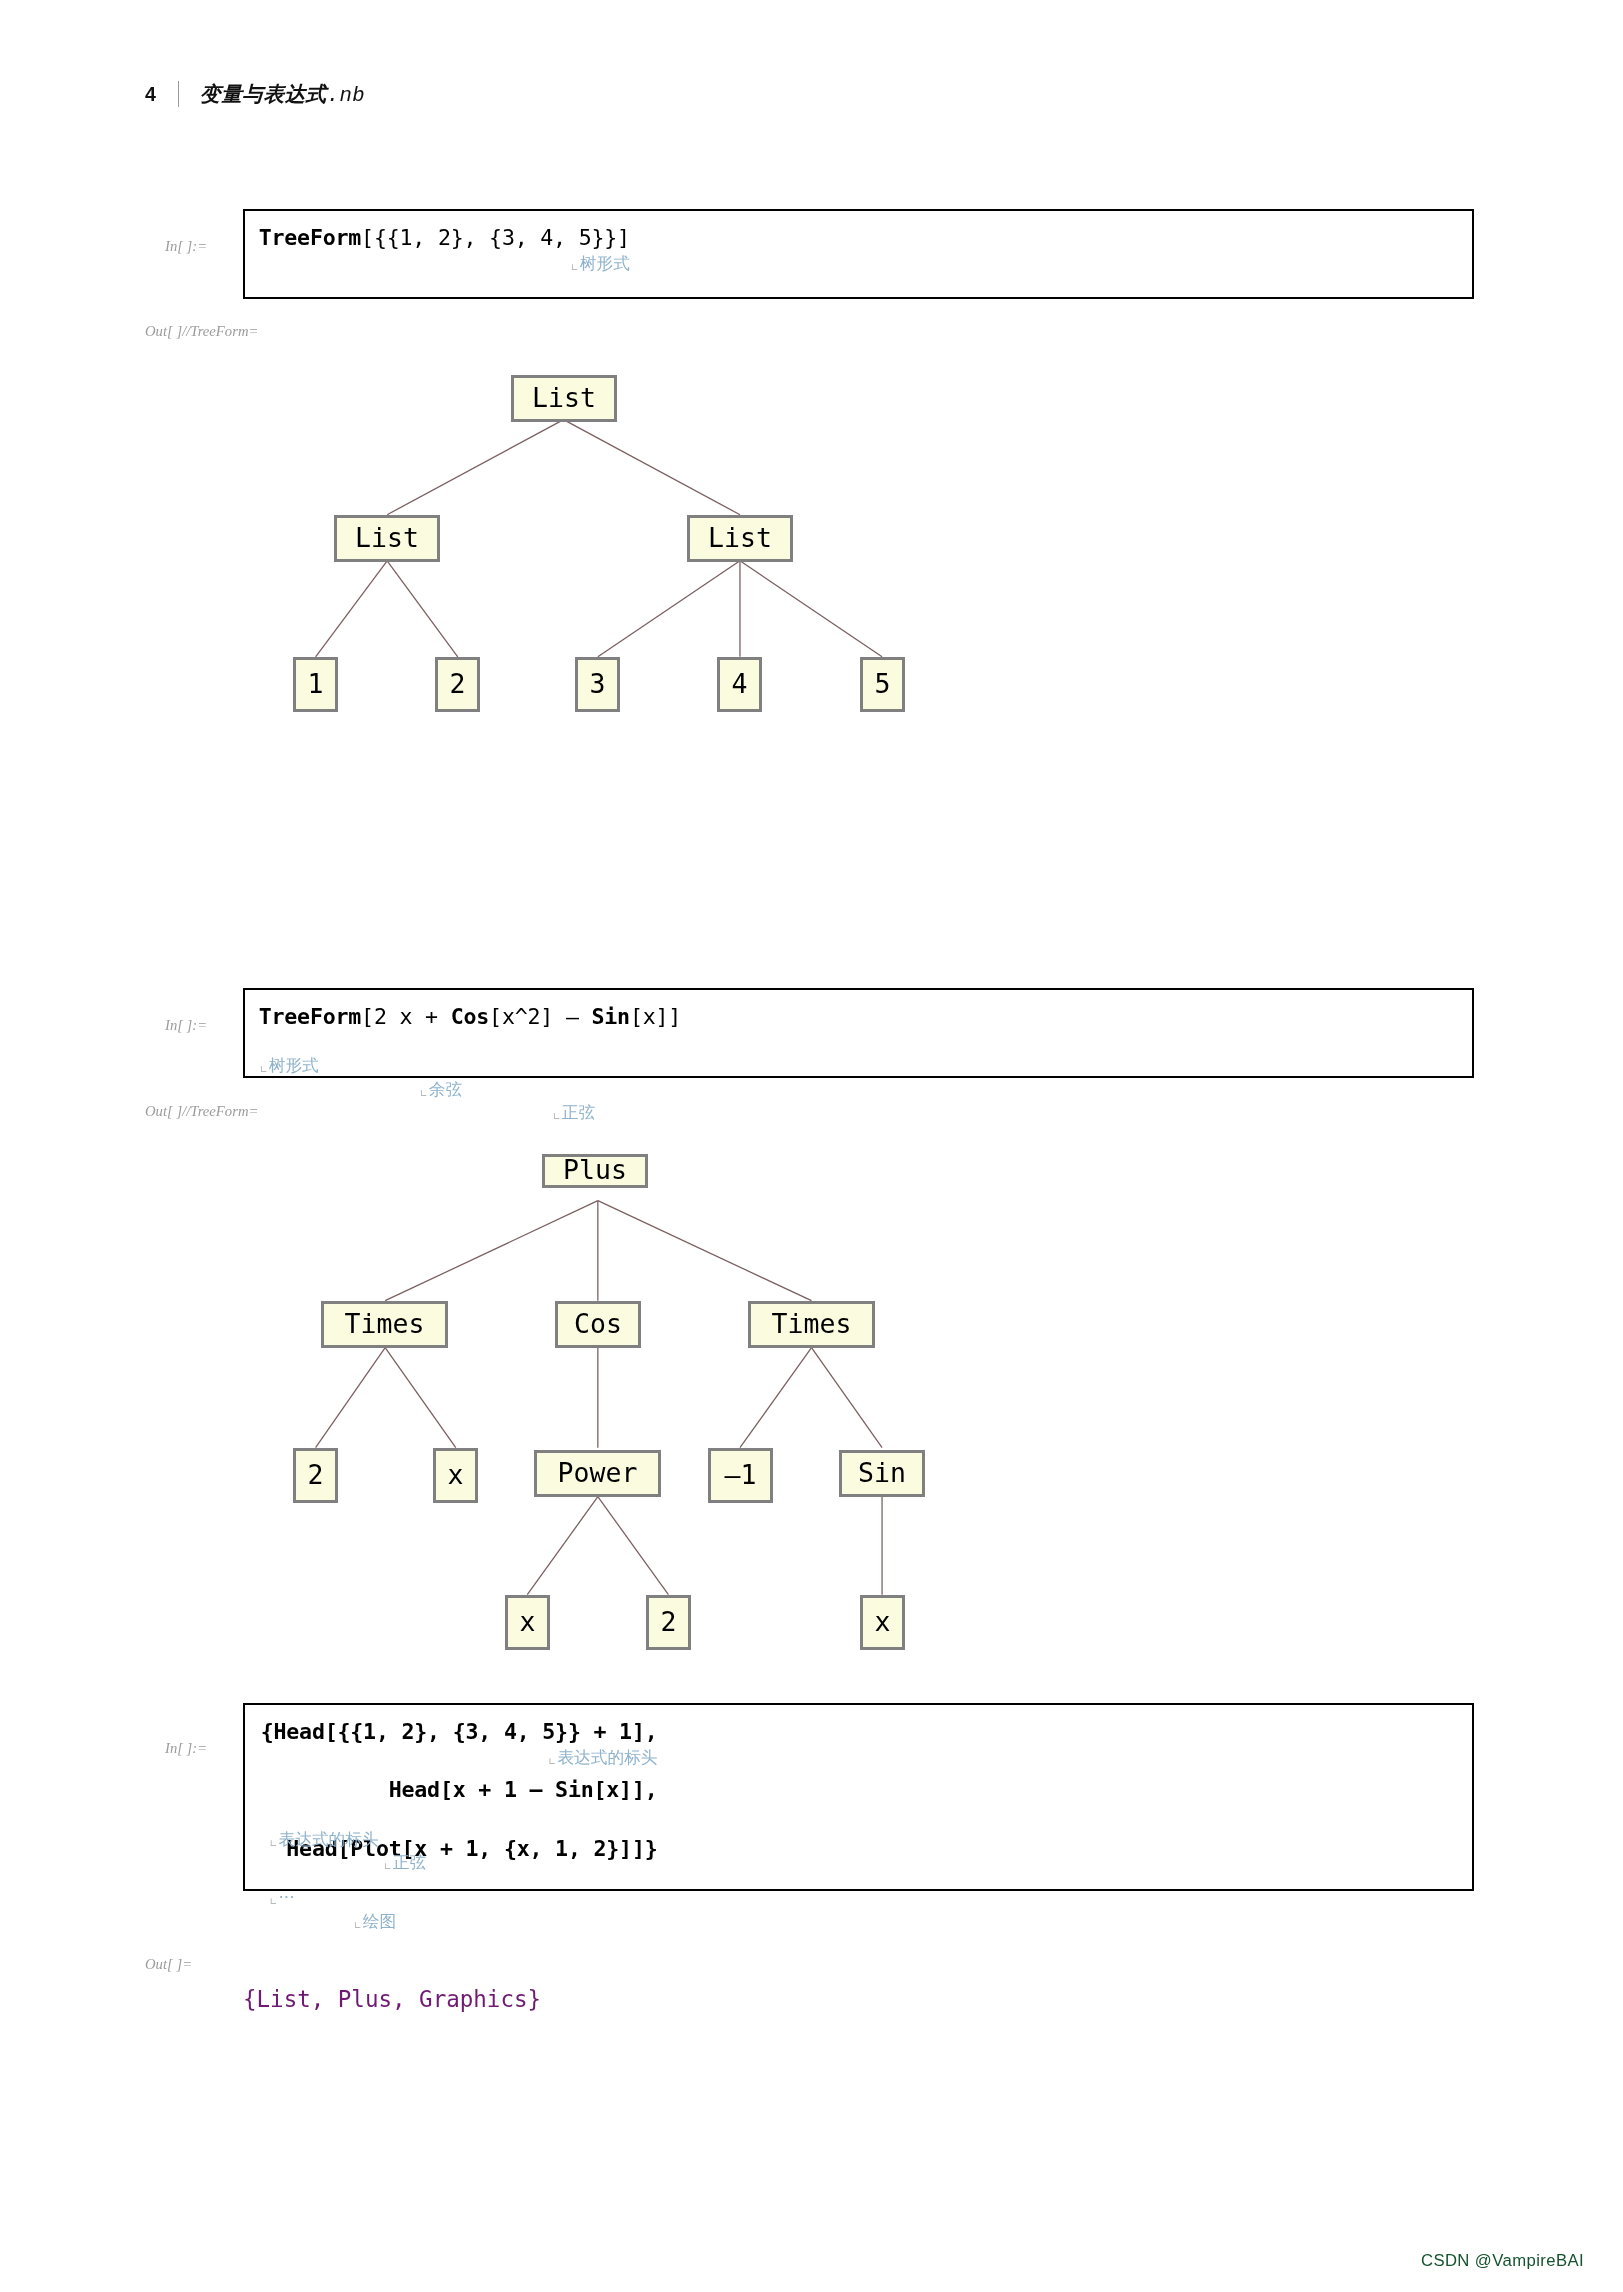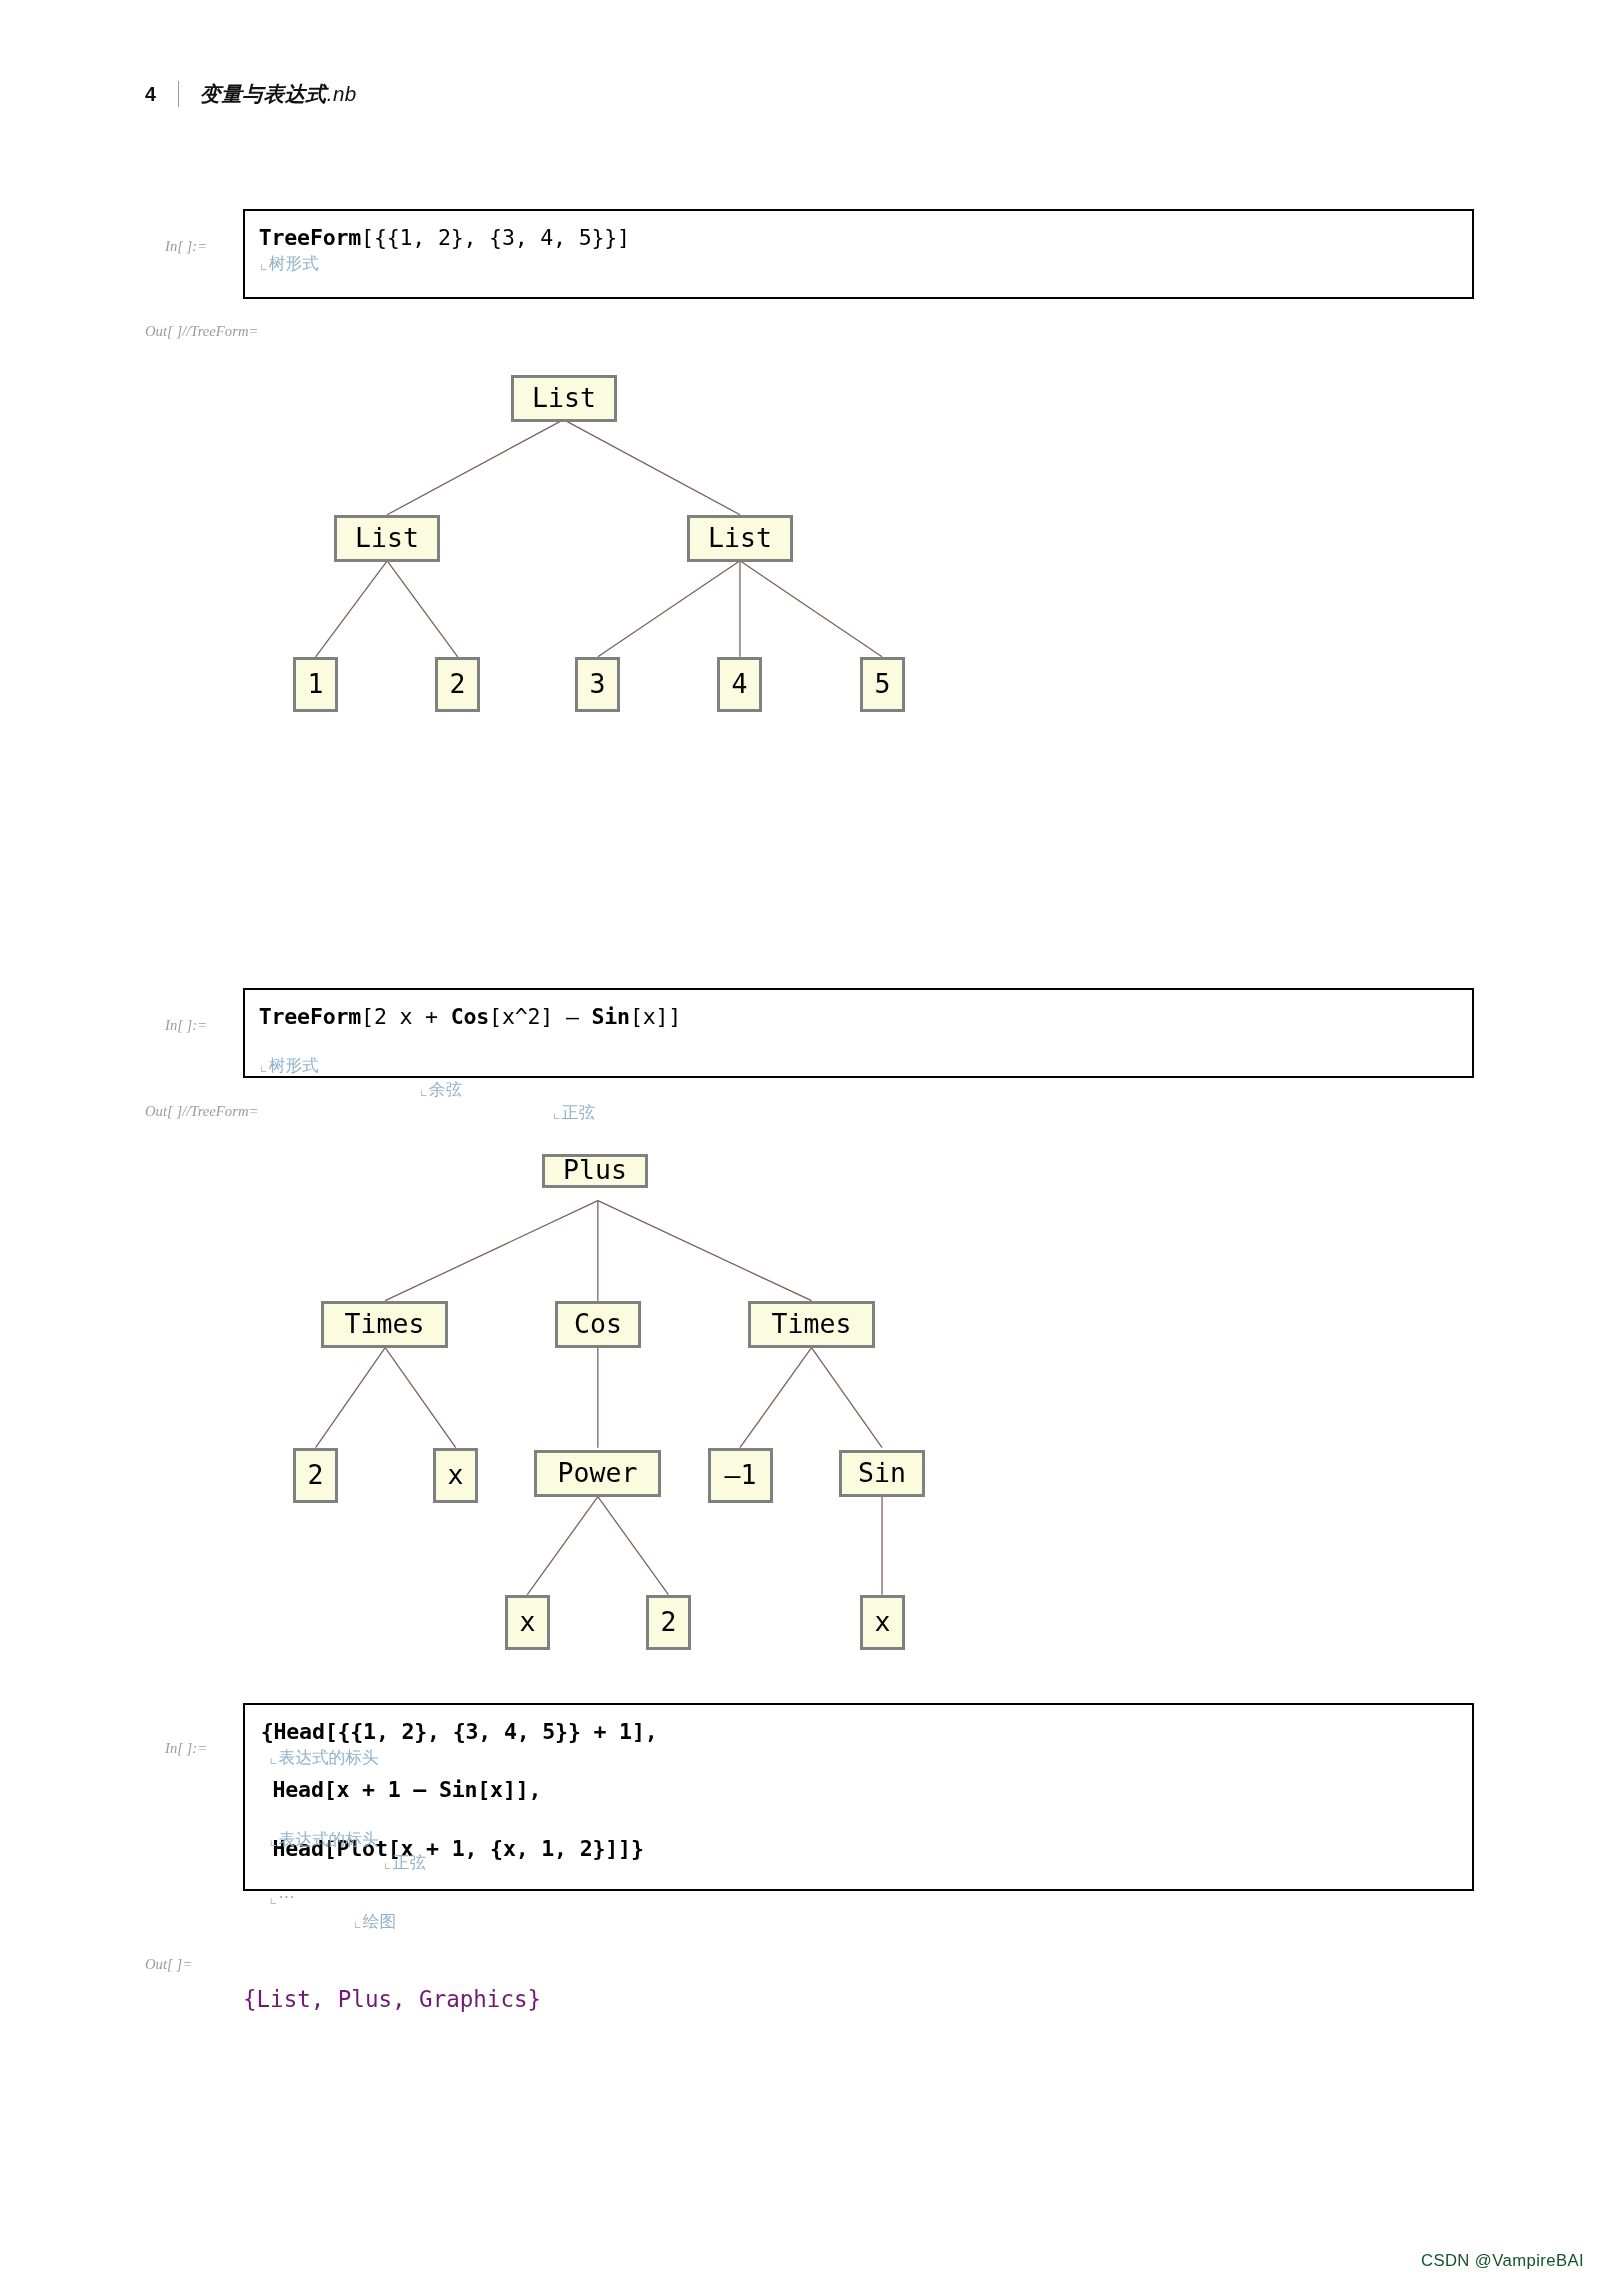--- a/index.html
+++ b/index.html
@@ -9,28 +9,28 @@
     -webkit-font-smoothing:none;
   }
   .page{position:absolute;inset:0;background:#fff;}
 
   
   .hdr{position:absolute;left:145px;top:80px;display:flex;align-items:center;gap:0;}
   .hdr-num{font-family:"Liberation Sans",sans-serif;font-weight:bold;font-size:19.6px;color:#111;}
   .hdr-sep{display:inline-block;width:1px;height:25.5px;background:#9a9a9a;margin:0 21.6px;}
   .hdr-title{font-family:"Liberation Sans",sans-serif;font-style:italic;font-weight:bold;
              font-size:20.6px;color:#111;letter-spacing:0.5px;}
-  .hdr-ext{font-family:Liberation Sans, sans-serif;font-style:italic;font-weight:normal;font-size:20.6px;}
+  .hdr-ext{font-family:Liberation Mono, monospace;font-style:italic;font-weight:normal;font-size:20.6px;}
 
   
   .lbl{position:absolute;font-family:"Liberation Serif",serif;font-style:italic;
        font-size:14.7px;color:#9b9b9b;white-space:nowrap;}
 
   
-  .incell{position:absolute;border:2.9px solid #000;background:#fff;box-sizing:border-box;}
+  .incell{position:absolute;border:2.9px solid #000;background:#fff;box-sizing:border-box;text-align:right;}
   .code{font-family:"DejaVu Sans Mono","Liberation Mono",monospace;color:#000;}
   .codeline{white-space:pre;font-size:21.6px;line-height:29px;font-weight:bold;letter-spacing:-0.2px;}
   .codeline .pl{font-weight:normal;}
   .ann{white-space:pre;font-size:16.7px;line-height:23.5px;color:#8fb2cc;
        font-family:"DejaVu Sans","Liberation Sans",sans-serif;}
   .ann .hook{color:#b9b9b9;font-family:"DejaVu Sans Mono",monospace;}
 
   
   .outtext{position:absolute;font-family:"DejaVu Sans Mono","Liberation Mono",monospace;
            font-size:22.5px;color:#701a75;white-space:pre;}

